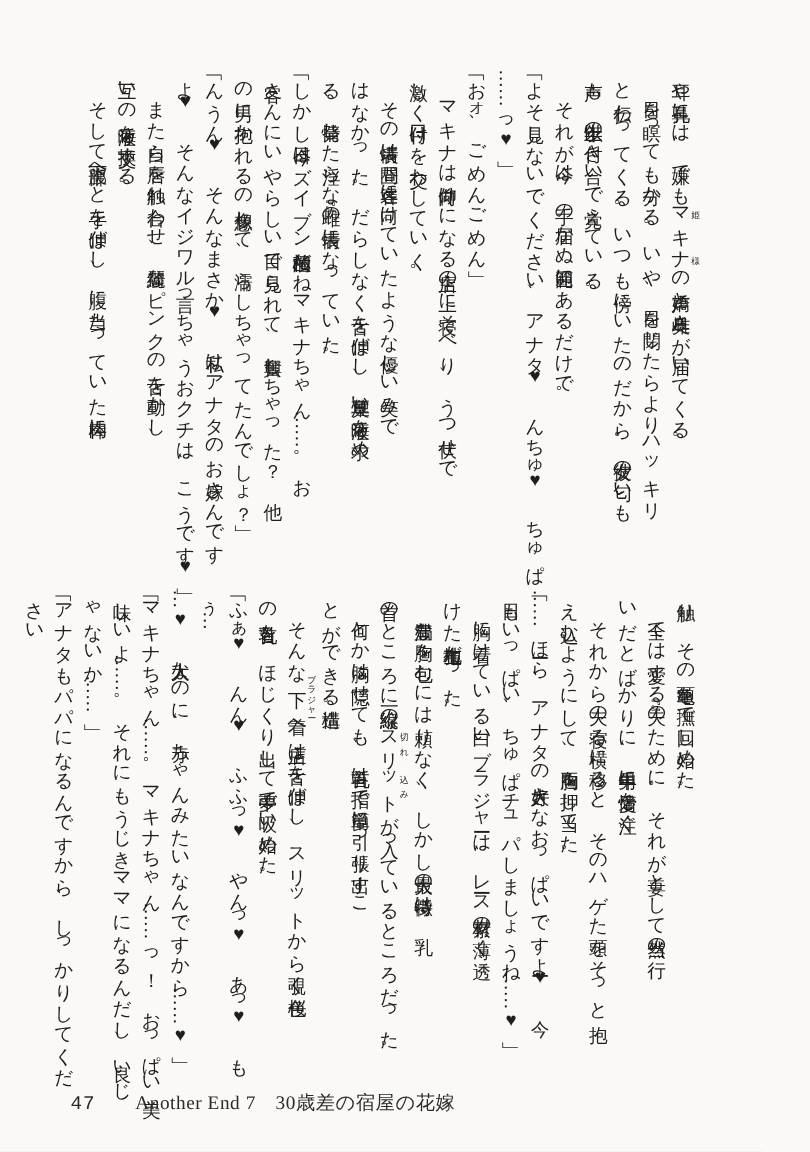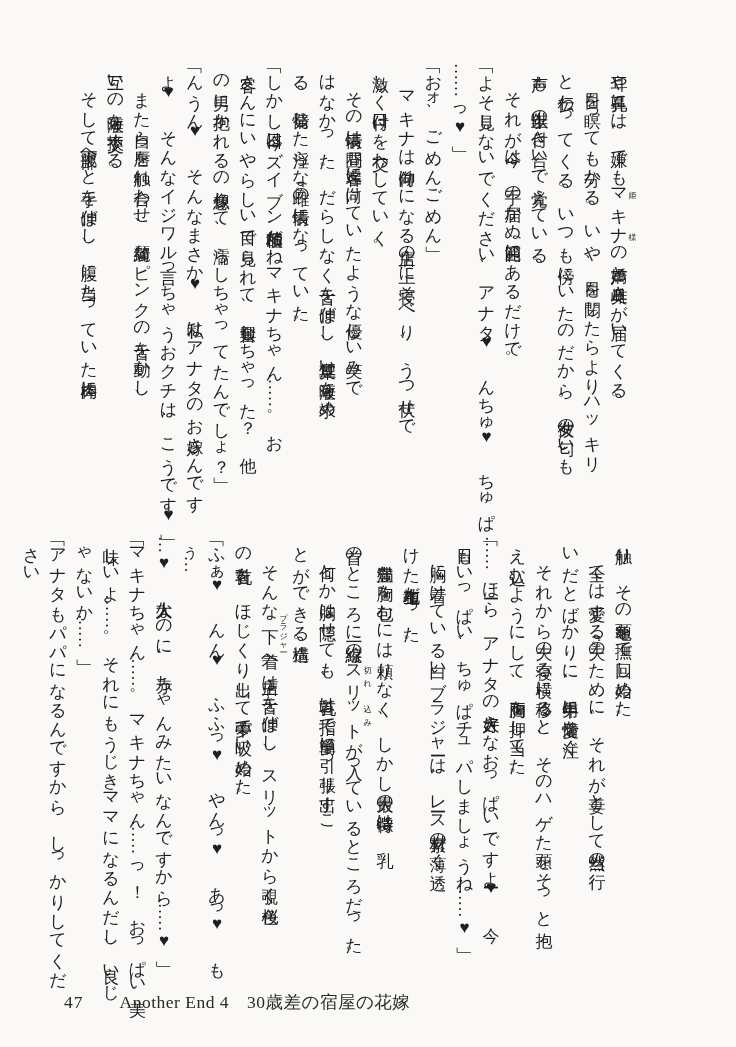--- a/index.html
+++ b/index.html
@@ -47,20 +47,21 @@
     left: 64px;
     top: 990px;
     font-size: 17.5px;
     color: #2a2a28;
     white-space: nowrap;
   }
   .footer .pageno {
     display: inline-block;
     margin-right: 36px;
     letter-spacing: 1px;
+    font-family: Liberation Mono, monospace;
   }
   .footer .runtitle {
     letter-spacing: 0.5px;
   }
 </style>
 </head>
 <body>
 
 <div class="page">
 
@@ -106,16 +107,16 @@
       <p>の乳首を、ほじくり出して夢中で吸い始めた。</p>
       <p>「ふぁ♥　んん♥　ふふっ♥　やんっ♥　あっ♥　もぅ…</p>
       <p>…♥　大人なのに、赤ちゃんみたいなんですから……♥」</p>
       <p>「マキナちゃん……。マキナちゃん……っ！　おっぱい美</p>
       <p>味しいよ……。それにもうじきママになるんだし、良いじ</p>
       <p>ゃないか……」</p>
       <p>「アナタもパパになるんですから、しっかりしてください</p>
     </div>
 
   <div class="footer">
-    <span class="pageno">47</span><span class="runtitle">Another End 4　30歳差の宿屋の花嫁</span>
+    <span class="pageno">47</span><span class="runtitle">Another End 7　30歳差の宿屋の花嫁</span>
   </div>
 
 </div>
 
 </body></html>

